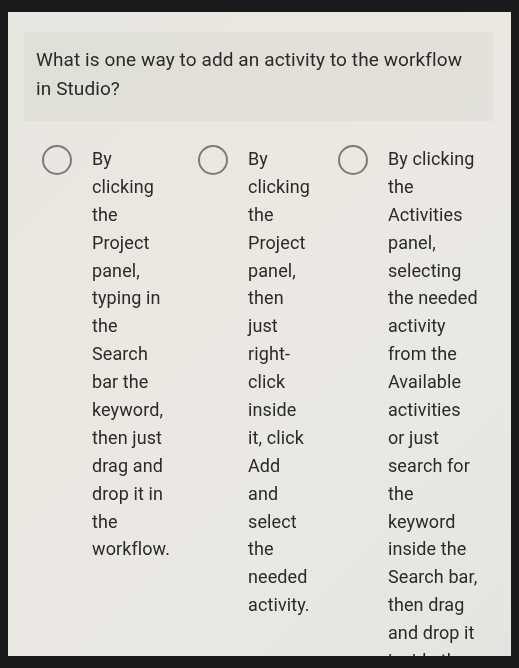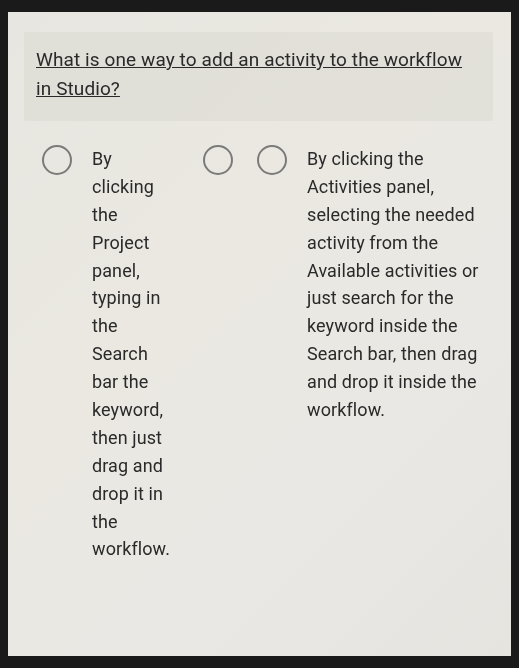--- a/index.html
+++ b/index.html
@@ -30,21 +30,20 @@
       margin-right: -10px;
       margin-bottom: 24px;
       border-radius: 2px;
     }
     .question-text {
       font-size: 19px;
       font-weight: 400;
       color: #2a2a2a;
       line-height: 1.5;
       letter-spacing: 0.1px;
-      text-decoration: underline;
     }
     .options {
       display: flex;
       gap: 24px;
       padding-left: 6px;
     }
     .option {
       display: flex;
       align-items: flex-start;
       gap: 20px;
@@ -75,19 +74,20 @@
   <div class="question-header">
     <div class="question-text">What is one way to add an activity to the workflow in Studio?</div>
   </div>
   <div class="options">
     <div class="option">
       <div class="radio"></div>
       <div class="option-text">By clicking the Project panel, typing in the Search bar the keyword, then just drag and drop it in the workflow.</div>
     </div>
     <div class="option">
       <div class="radio"></div>
+      <div class="option-text">By clicking the Project panel, then just right-click inside it, click Add and select the needed activity.</div>
     </div>
     <div class="option">
       <div class="radio"></div>
       <div class="option-text">By clicking the Activities panel, selecting the needed activity from the Available activities or just search for the keyword inside the Search bar, then drag and drop it inside the workflow.</div>
     </div>
   </div>
 </div>
 
 </body></html>

